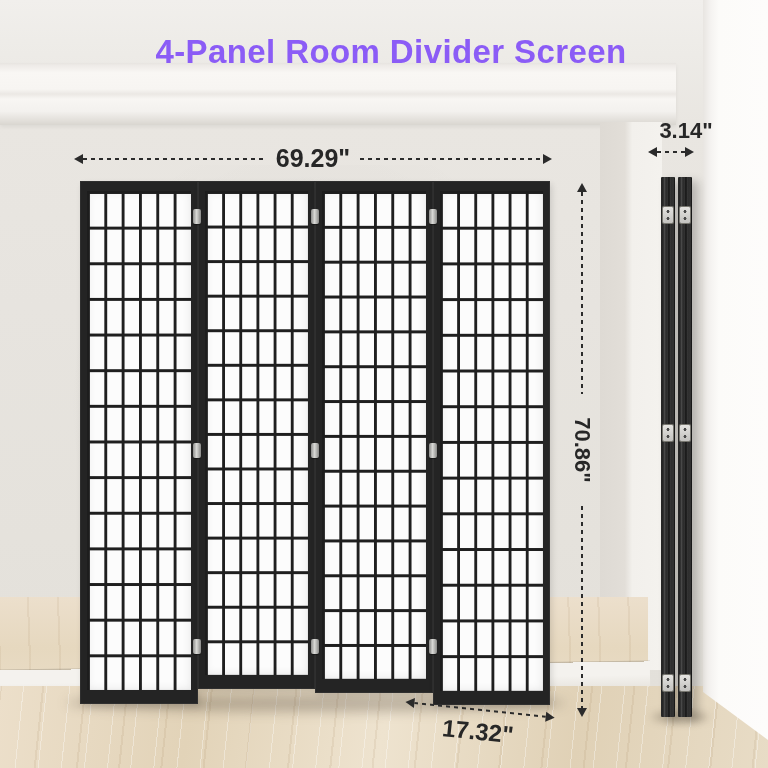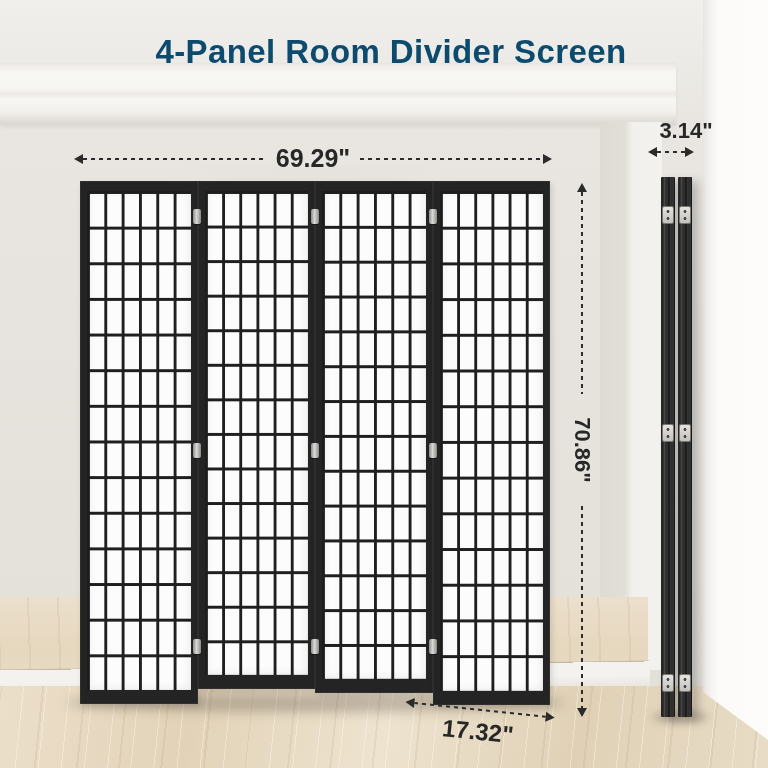--- a/index.html
+++ b/index.html
@@ -57,21 +57,21 @@
   .fhinge{position:absolute;left:2px;width:10px;height:16px;border-radius:1px;
     background-image:
       radial-gradient(circle at 50% 28%,#4a4a4a 1.2px,rgba(0,0,0,0) 1.8px),
       radial-gradient(circle at 50% 72%,#4a4a4a 1.2px,rgba(0,0,0,0) 1.8px),
       linear-gradient(180deg,#e4e3e0,#c3c2bf);
     box-shadow:0 0 0 1px #77766f;}
   .folded-shadow{position:absolute;left:652px;top:712px;width:56px;height:10px;border-radius:50%;
     background:rgba(60,50,38,.3);filter:blur(4px);}
   
   .title{position:absolute;left:0;top:33px;width:768px;text-align:center;padding-left:14px;box-sizing:border-box;
-    font-size:33px;font-weight:800;letter-spacing:.4px;color:#0c4a6e;}
+    font-size:33px;font-weight:800;letter-spacing:.4px;color:#8b5cf6;}
   .dim-label{font-weight:800;color:#272727;white-space:nowrap;}
   .hdash{height:2px;flex:1;background:repeating-linear-gradient(90deg,#2b2b2b 0 4px,rgba(0,0,0,0) 4px 8px);}
   .vdash{width:2px;flex:1;background:repeating-linear-gradient(180deg,#2b2b2b 0 4px,rgba(0,0,0,0) 4px 8px);}
   .ah{width:0;height:0;}
   .ah.left {border-top:5px solid transparent;border-bottom:5px solid transparent;border-right:9px solid #2b2b2b;}
   .ah.right{border-top:5px solid transparent;border-bottom:5px solid transparent;border-left:9px solid #2b2b2b;}
   .ah.up   {border-left:5px solid transparent;border-right:5px solid transparent;border-bottom:9px solid #2b2b2b;}
   .ah.down {border-left:5px solid transparent;border-right:5px solid transparent;border-top:9px solid #2b2b2b;}
   .dim-width{position:absolute;left:74px;top:144px;width:478px;display:flex;align-items:center;}
   .dim-width .dim-label{font-size:25px;margin:0 10px;}

